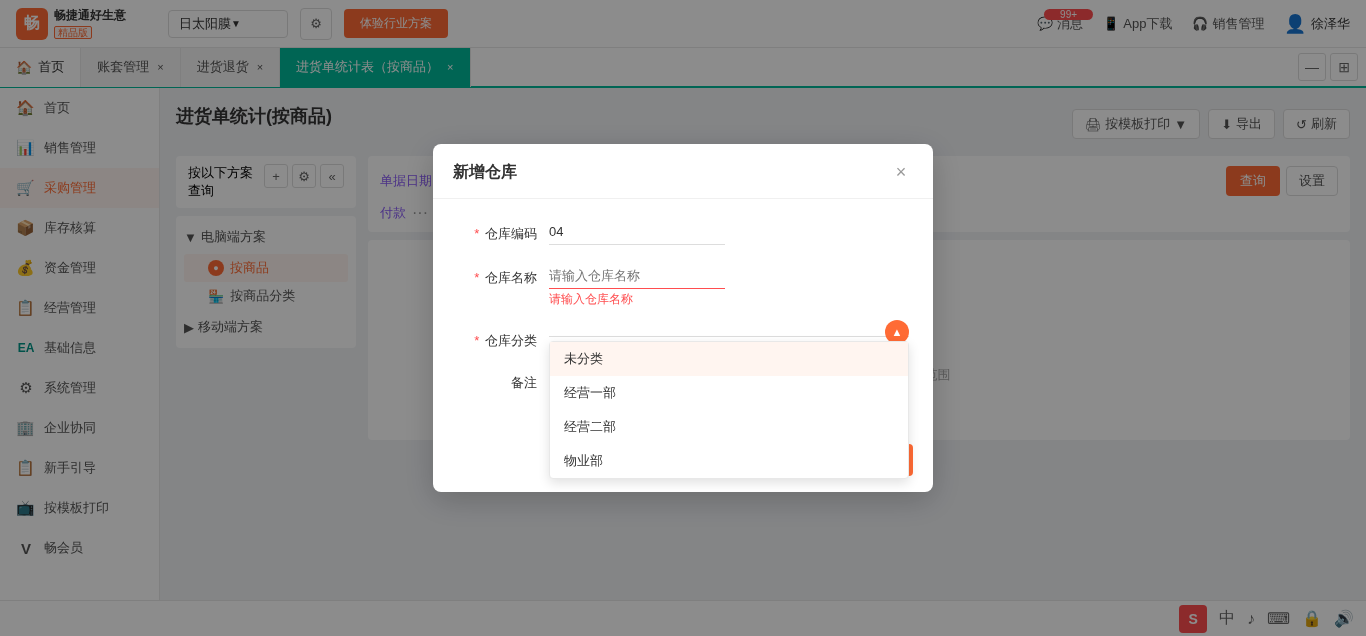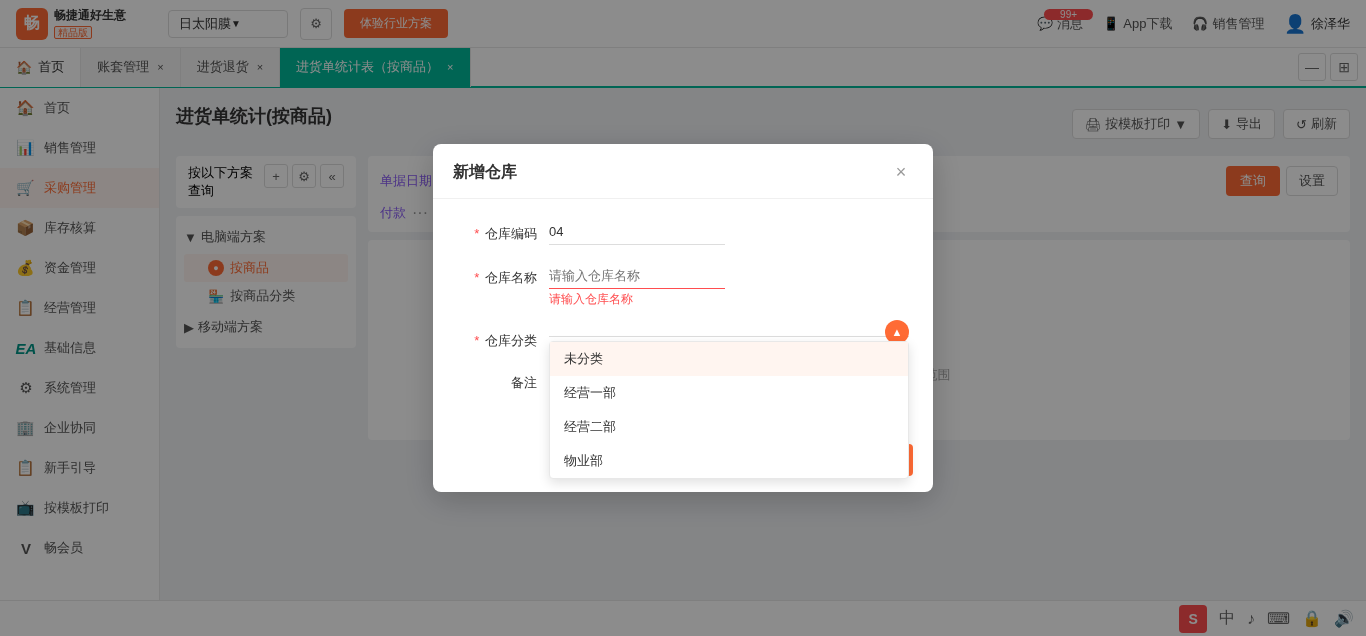--- a/index.html
+++ b/index.html
@@ -343,21 +343,21 @@
     </div>
     <div class="sidebar-item">
       <span class="sidebar-icon">💰</span>
       <span>资金管理</span>
     </div>
     <div class="sidebar-item">
       <span class="sidebar-icon">📋</span>
       <span>经营管理</span>
     </div>
     <div class="sidebar-item">
-      <span class="sidebar-icon" style="font-size:15px;font-weight:bold;color:#009688;font-style:italic;">EA</span>
+      <span class="sidebar-icon" style="font-size:12px;font-weight:bold;color:#009688;">EA</span>
       <span>基础信息</span>
     </div>
     <div class="sidebar-item">
       <span class="sidebar-icon">⚙</span>
       <span>系统管理</span>
     </div>
     <div class="sidebar-item">
       <span class="sidebar-icon">🏢</span>
       <span>企业协同</span>
     </div>

